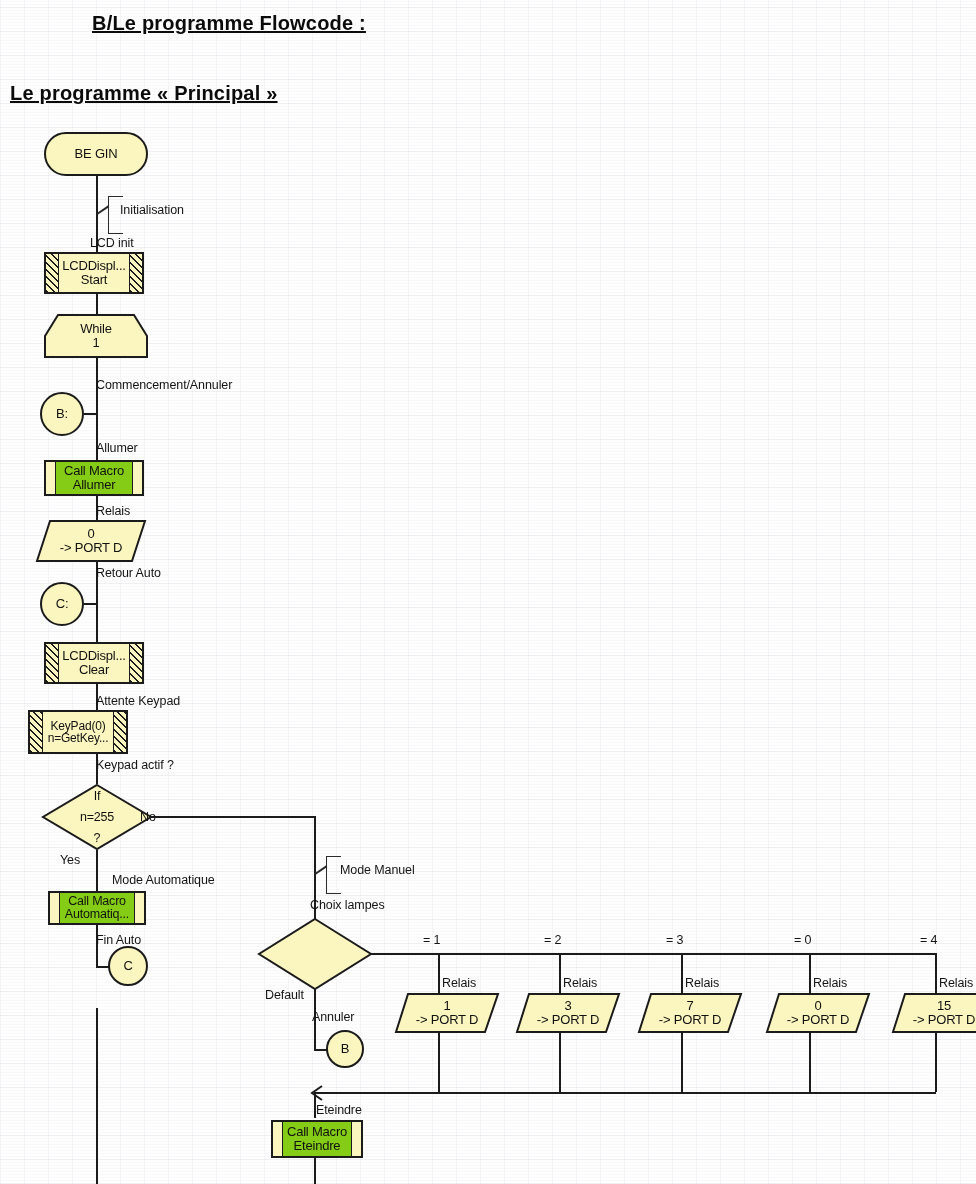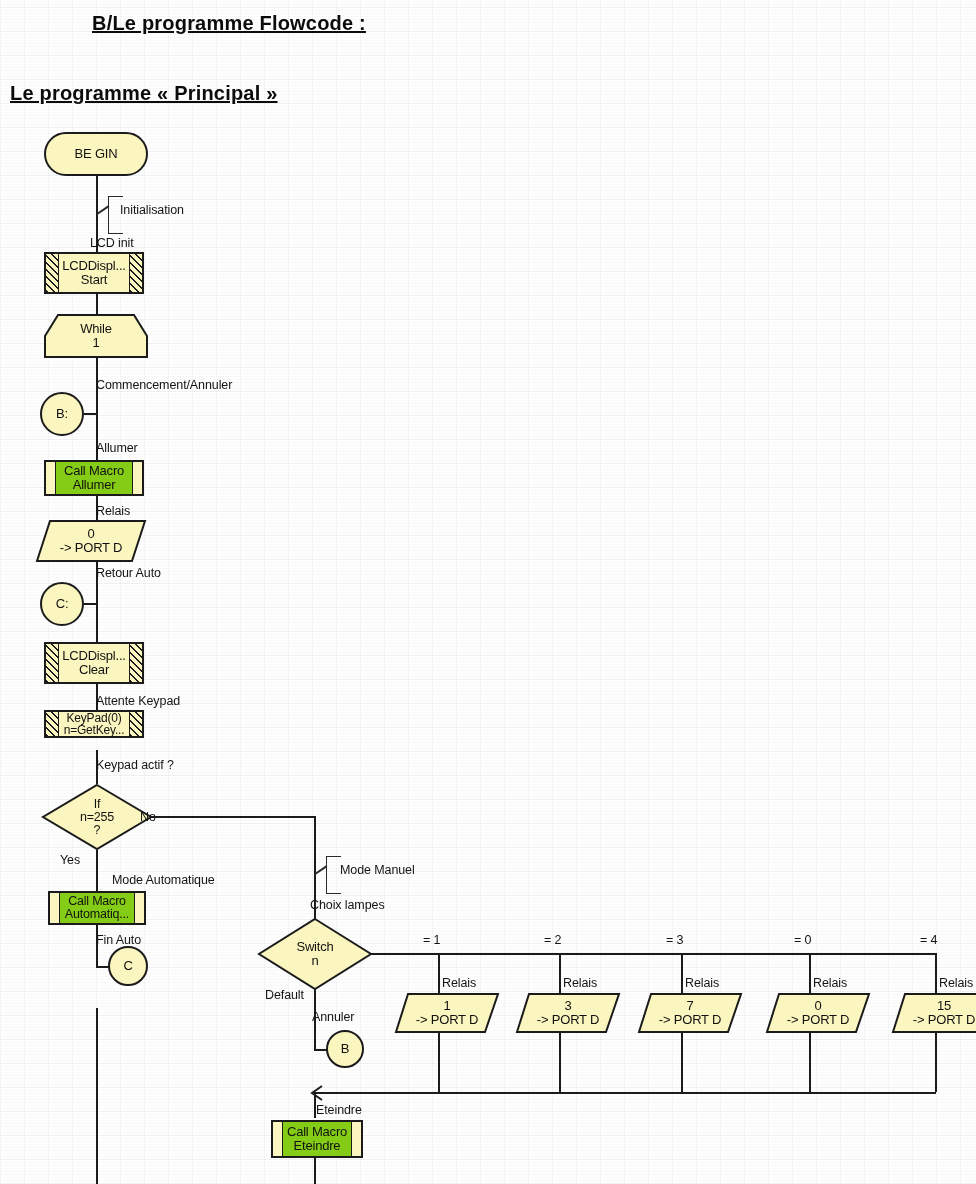--- a/index.html
+++ b/index.html
@@ -181,36 +181,36 @@
     <div class="bar l"></div>
     <div class="bar r"></div>
     <div class="nodetext">
       <span>LCDDispl...</span>
       <span>Clear</span>
     </div>
   </div>
 
   <div class="lbl" style="left:96px;top:694px;">Attente Keypad</div>
 
-  <div class="node comp" style="left:44px;top:710px;width:100px;height:28px;">
+  <div class="node comp" style="left:28px;top:710px;width:100px;height:44px;">
     <div class="bar l"></div>
     <div class="bar r"></div>
     <div class="nodetext" style="font-size:12px;">
       <span>KeyPad(0)</span>
       <span>n=GetKey...</span>
     </div>
   </div>
 
   <div class="lbl" style="left:96px;top:758px;">Keypad actif ?</div>
 
   <svg class="shape" style="left:42px;top:784px;" width="110" height="66" viewBox="0 0 110 66">
     <polygon class="fillY" points="55,1 109,33 55,65 1,33"></polygon>
   </svg>
   <div class="node" style="left:42px;top:784px;width:110px;height:66px;">
-    <div class="nodetext" style="font-size:12.5px;">
+    <div class="nodetext" style="font-size:12.5px;gap:8px;">
       <span>If</span>
       <span>n=255</span>
       <span>?</span>
     </div>
   </div>
   <div class="lbl" style="left:140px;top:810px;">No</div>
   <div class="lbl" style="left:60px;top:853px;">Yes</div>
 
   <div class="wire wh" style="left:150px;top:816px;width:166px;"></div>
   <div class="wire wv" style="left:314px;top:816px;height:112px;"></div>
@@ -235,26 +235,20 @@
   </div>
 
   <div class="brk" style="left:326px;top:856px;width:14px;height:36px;"></div>
   <div class="tick" style="left:315px;top:873px;width:14px;transform:rotate(-34deg);"></div>
   <div class="lbl" style="left:340px;top:863px;">Mode Manuel</div>
   <div class="lbl" style="left:310px;top:898px;">Choix lampes</div>
 
   <svg class="shape" style="left:258px;top:918px;" width="114" height="72" viewBox="0 0 114 72">
     <polygon class="fillY" points="57,1 113,36 57,71 1,36"></polygon>
   </svg>
-  <div class="node" style="left:258px;top:918px;width:114px;height:72px;">
-    <div class="nodetext">
-      <span>Switch</span>
-      <span>n</span>
-    </div>
-  </div>
   <div class="lbl" style="left:265px;top:988px;">Default</div>
 
   <div class="wire wv" style="left:314px;top:988px;height:62px;"></div>
   <div class="wire wh" style="left:314px;top:1049px;width:14px;"></div>
   <div class="lbl" style="left:312px;top:1010px;">Annuler</div>
 
   <div class="node conn" style="left:326px;top:1030px;width:38px;height:38px;">
     <div class="nodetext">
       <span>B</span>
     </div>

